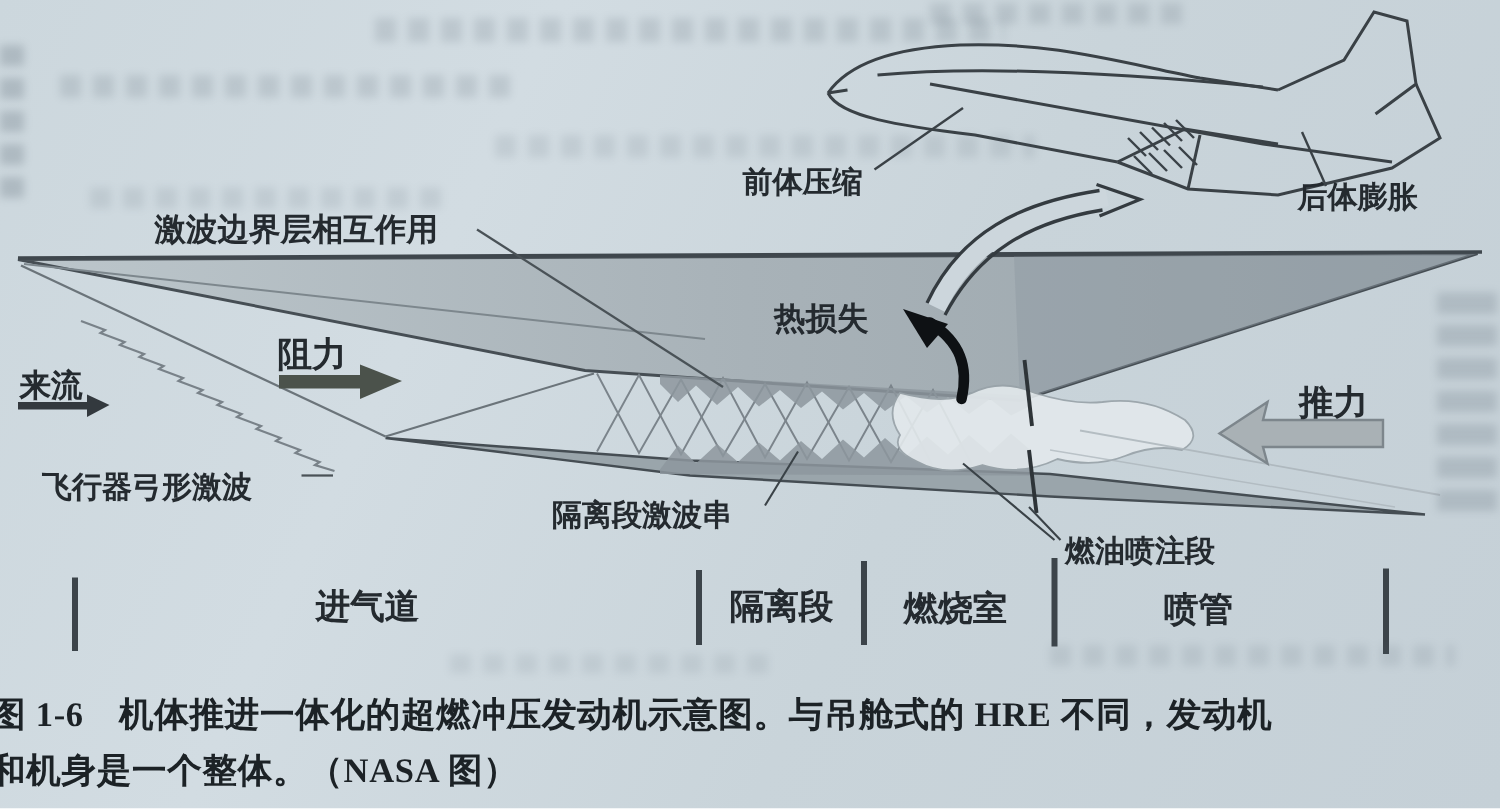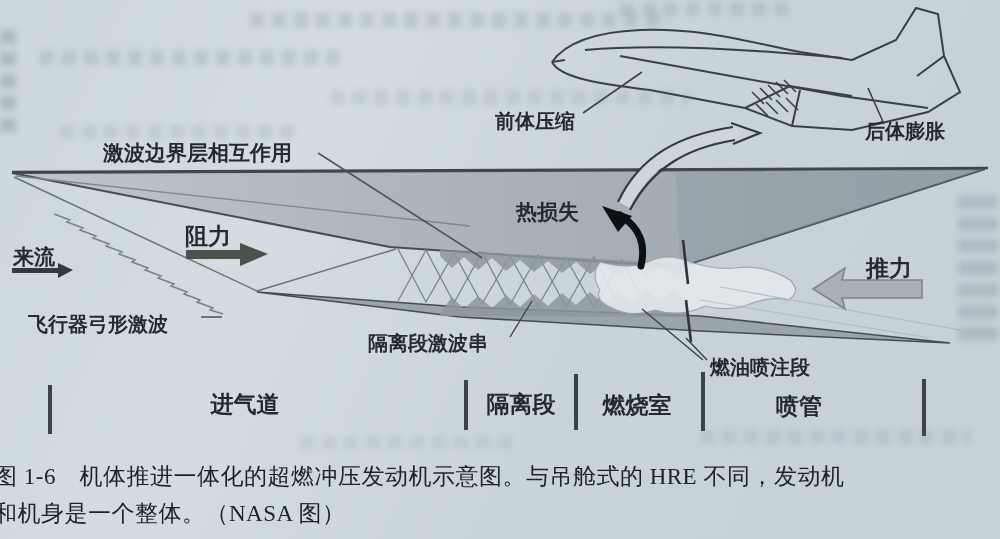--- a/index.html
+++ b/index.html
@@ -12,21 +12,21 @@
   }
   
   .smudge{position:absolute;filter:blur(3px);opacity:.16;background:
     repeating-linear-gradient(90deg,#54626e 0 14px,transparent 14px 22px);
     pointer-events:none;}
   .smudge.v{background:repeating-linear-gradient(180deg,#54626e 0 14px,transparent 14px 22px);}
   svg text{font-family:"Liberation Sans", sans-serif;fill:#242a2f;font-weight:bold;}
   #caption{
     position:absolute;left:0;top:458px;width:1000px;
     font-family:"Liberation Serif", serif;
-    color:#1c2226;font-weight:normal;font-size:23px;line-height:37px;
+    color:#1c2226;font-weight:bold;font-size:23px;line-height:37px;
     letter-spacing:.5px;
   }
   #caption .cap-line{white-space:nowrap;margin-left:-6px;}
 </style>
 </head>
 <body>
 
 <div id="page">
 
   

